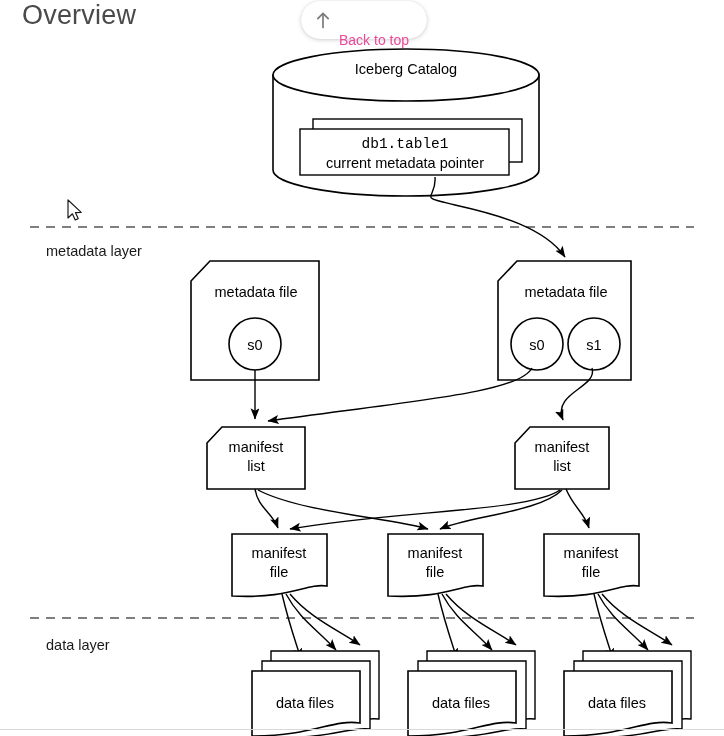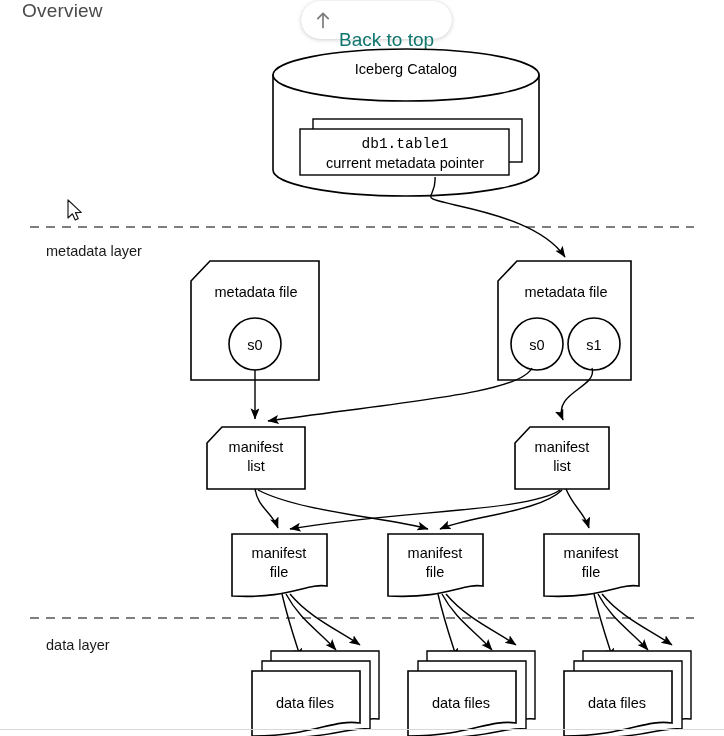--- a/index.html
+++ b/index.html
@@ -14,21 +14,21 @@
   #root {
     position: relative;
     width: 724px;
     height: 736px;
     background: #ffffff;
   }
   #page-title {
     position: absolute;
     left: 22px;
     top: 0px;
-    font-size: 19px;
+    font-size: 27px;
     font-weight: 300;
     color: #4a4a4a;
     letter-spacing: 0.2px;
     font-family: "Liberation Sans", sans-serif;
   }
   #back-to-top {
     position: absolute;
     left: 301px;
     top: 1px;
     height: 38px;
@@ -36,22 +36,22 @@
     display: flex;
     align-items: center;
     gap: 8px;
     background: #ffffff;
     border-radius: 19px;
     box-shadow: 0 1px 4px rgba(0,0,0,0.18), 0 0 1px rgba(0,0,0,0.12);
     box-sizing: border-box;
     cursor: pointer;
   }
   #back-to-top .btt-label {
-    font-size: 19px;
-    color: #0f766e;
+    font-size: 14px;
+    color: #ec4899;
     font-weight: 400;
     white-space: nowrap;
     font-family: "Liberation Sans", sans-serif;
     margin-top: 40px;
   }
   #diagram-svg {
     position: absolute;
     left: 0;
     top: 0;
   }

